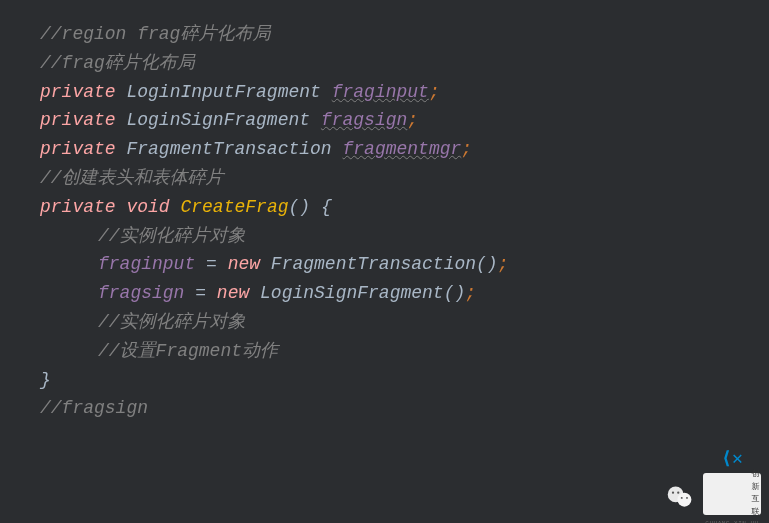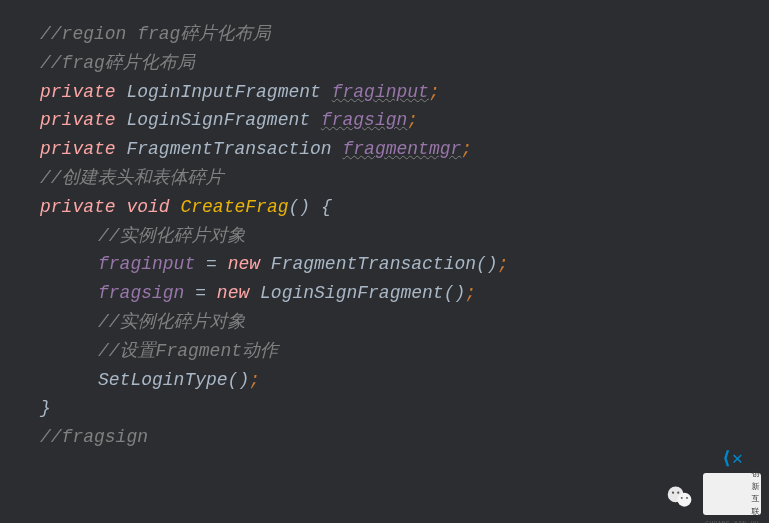--- a/index.html
+++ b/index.html
@@ -102,21 +102,20 @@
   <span class="code-line"><span class="keyword">private</span><span class="plain"> </span><span class="type">LoginInputFragment</span><span class="plain"> </span><span class="field-underline">fraginput</span><span class="semicolon">;</span></span>
   <span class="code-line"><span class="keyword">private</span><span class="plain"> </span><span class="type">LoginSignFragment</span><span class="plain"> </span><span class="field-underline">fragsign</span><span class="semicolon">;</span></span>
   <span class="code-line"><span class="keyword">private</span><span class="plain"> </span><span class="type">FragmentTransaction</span><span class="plain"> </span><span class="field-underline">fragmentmgr</span><span class="semicolon">;</span></span>
   <span class="code-line"><span class="comment">//创建表头和表体碎片</span></span>
   <span class="code-line"><span class="keyword">private</span><span class="plain"> </span><span class="keyword">void</span><span class="plain"> </span><span class="method-name">CreateFrag</span><span class="paren">()</span><span class="plain"> {</span></span>
   <span class="code-line indent1"><span class="comment">//实例化碎片对象</span></span>
   <span class="code-line indent1"><span class="field">fraginput</span><span class="plain"> = </span><span class="keyword">new</span><span class="plain"> FragmentTransaction()</span><span class="semicolon">;</span></span>
   <span class="code-line indent1"><span class="field">fragsign</span><span class="plain"> = </span><span class="keyword">new</span><span class="plain"> LoginSignFragment()</span><span class="semicolon">;</span></span>
   <span class="code-line indent1"><span class="comment">//实例化碎片对象</span></span>
   <span class="code-line indent1"><span class="comment">//设置Fragment动作</span></span>
-  <span class="code-line indent1"><span class="plain">SetLoginType()</span><span class="semicolon">;</span></span>
   <span class="code-line"><span class="plain">}</span></span>
   <span class="code-line"><span class="comment">//fragsign</span></span>
 </div>
 
 <div class="chat-icon">
   <svg viewBox="0 0 32 32" fill="#e8e8e8">
     <circle cx="11" cy="13" r="9" fill="#e8e8e8"></circle>
     <circle cx="21" cy="19" r="8" fill="#f5f5f5"></circle>
     <circle cx="8" cy="11" r="1.3" fill="#555"></circle>
     <circle cx="14" cy="11" r="1.3" fill="#555"></circle>

